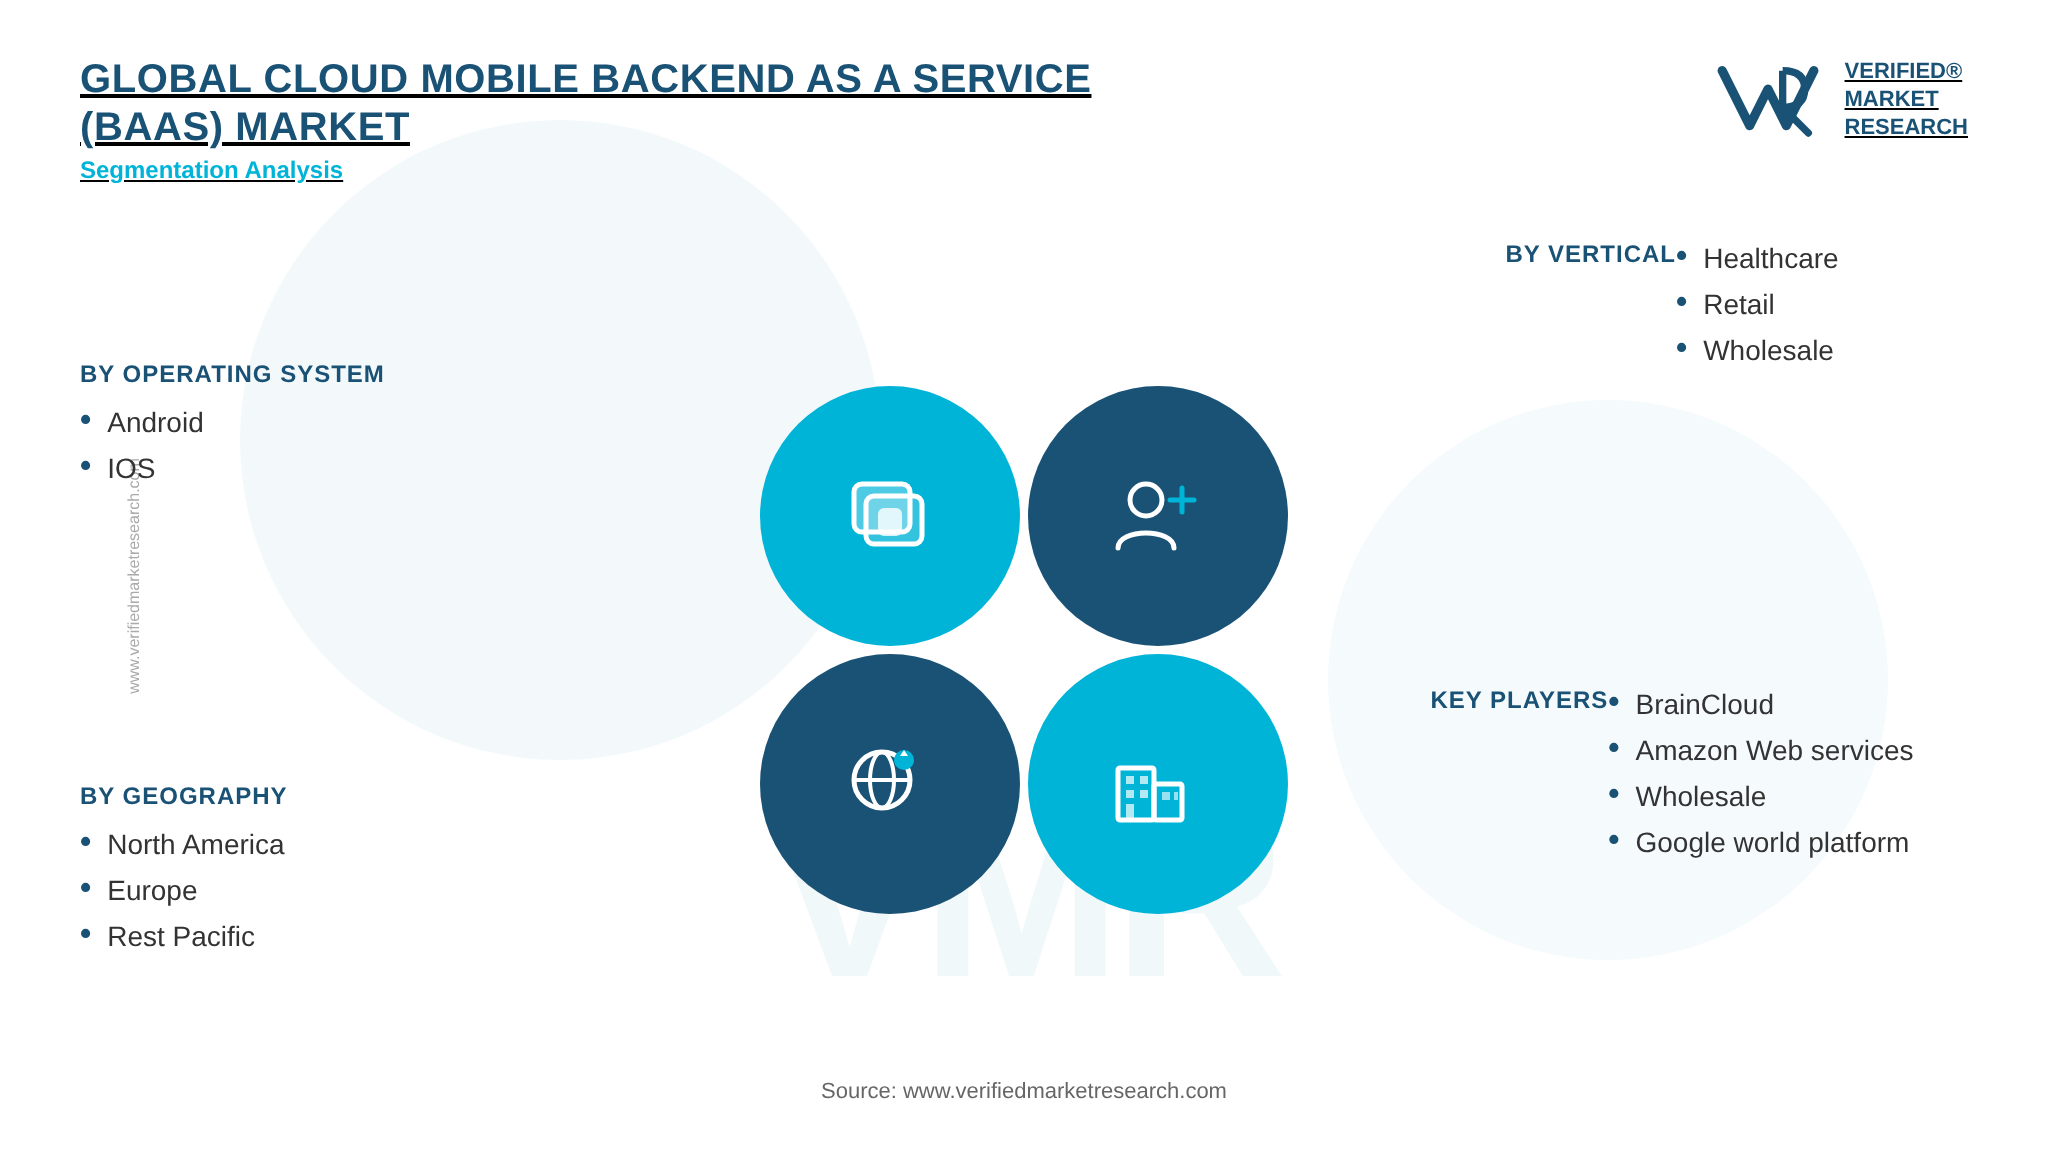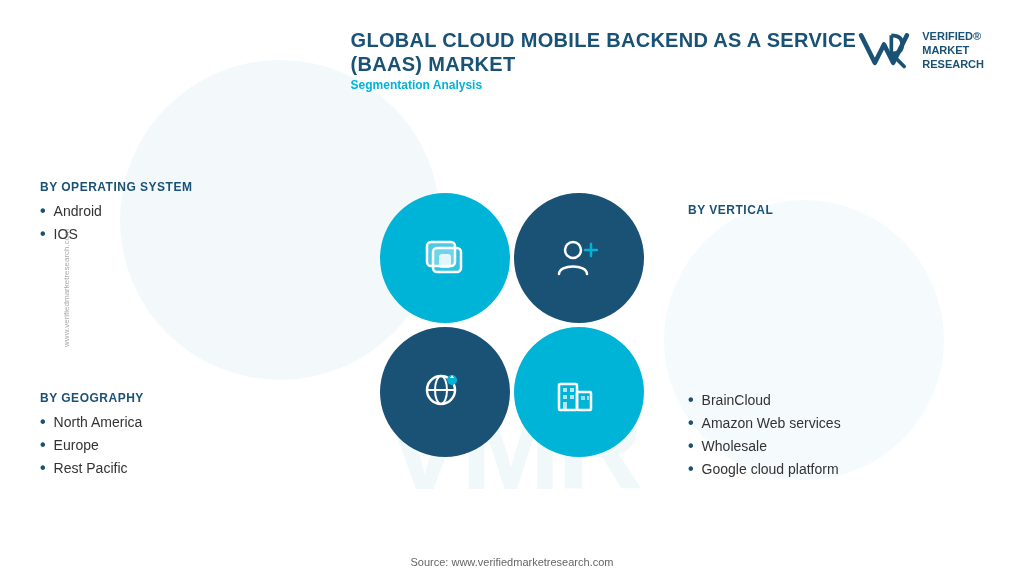--- a/index.html
+++ b/index.html
@@ -50,25 +50,26 @@
       left: 50%;
       transform: translateX(-50%);
       z-index: 0;
       white-space: nowrap;
       letter-spacing: -4px;
     }
 
     
     .header {
       display: flex;
-      justify-content: flex-end;
+      justify-content: space-between;
       align-items: flex-start;
       position: relative;
       z-index: 1;
       margin-bottom: 18px;
+      text-decoration: underline;
     }
 
     .title-block {}
     .main-title {
       font-size: 20px;
       font-weight: 900;
       color: #1a5276;
       line-height: 1.2;
       text-transform: uppercase;
       letter-spacing: 0.3px;
@@ -146,21 +147,20 @@
       color: #1a5276;
       font-size: 16px;
       font-weight: bold;
       flex-shrink: 0;
     }
 
     
     .panel-right {
       padding: 10px 0 10px 20px;
       display: flex;
-      flex-direction: column;
       justify-content: center;
     }
 
     
     .center-circles {
       grid-column: 2;
       grid-row: 1 / 3;
       display: flex;
       align-items: center;
       justify-content: center;
@@ -202,21 +202,21 @@
       white-space: nowrap;
       z-index: 1;
     }
 
     
     .source {
       text-align: center;
       font-size: 11px;
       color: #666;
       position: absolute;
-      bottom: 8px;
+      bottom: 24px;
       left: 50%;
       transform: translateX(-50%);
       z-index: 1;
       white-space: nowrap;
     }
   </style>
 </head>
 <body>
 
 <div class="page">
@@ -305,50 +305,62 @@
             <rect x="12" y="38" width="4" height="8" fill="white" opacity="0.7"></rect>
             <rect x="30" y="32" width="4" height="4" fill="white" opacity="0.6"></rect>
             <rect x="36" y="32" width="2" height="4" fill="white" opacity="0.6"></rect>
           </svg>
         </div>
       </div>
     </div>
 
     <div class="panel-right">
       <div class="panel-section-title">BY VERTICAL</div>
+      <ul class="bullet-list">
+        <li>
+            <span>Healthcare</span>
+          </li>
+        <li>
+            <span>Retail</span>
+          </li>
+        <li>
+            <span>Wholesale</span>
+          </li>
+      </ul>
     </div>
 
     <div class="panel-left">
       <div class="panel-section-title">BY GEOGRAPHY</div>
       <ul class="bullet-list">
         <li>
             <span>North America</span>
           </li>
         <li>
             <span>Europe</span>
           </li>
         <li>
             <span>Rest Pacific</span>
           </li>
       </ul>
     </div>
 
     <div class="panel-right">
+      <div class="panel-section-title">KEY PLAYERS</div>
       <ul class="bullet-list">
         <li>
             <span>BrainCloud</span>
           </li>
         <li>
             <span>Amazon Web services</span>
           </li>
         <li>
             <span>Wholesale</span>
           </li>
         <li>
-            <span>Google cloud platform</span>
+            <span>Google world platform</span>
           </li>
       </ul>
     </div>
 
   </div>
 
   <div class="source">Source: www.verifiedmarketresearch.com</div>
 </div>
 
 </body></html>

